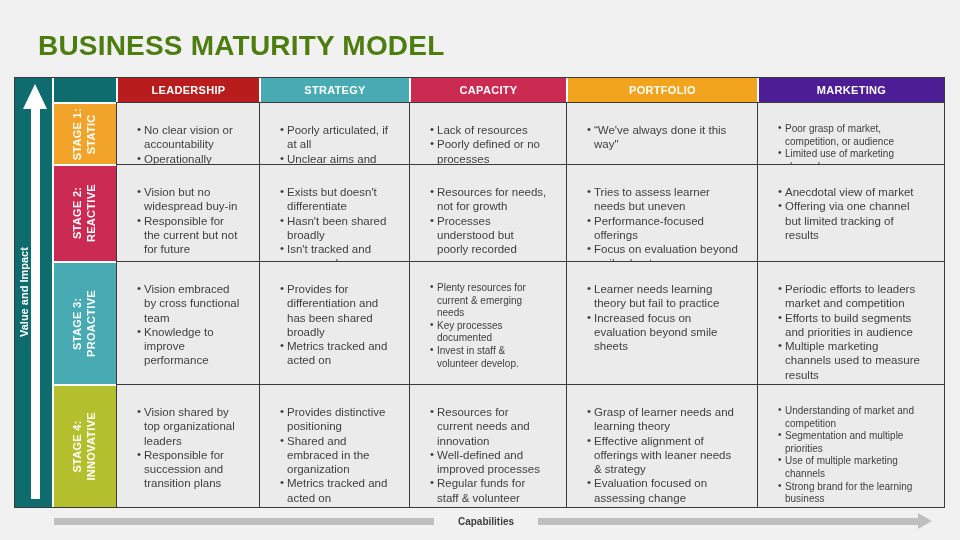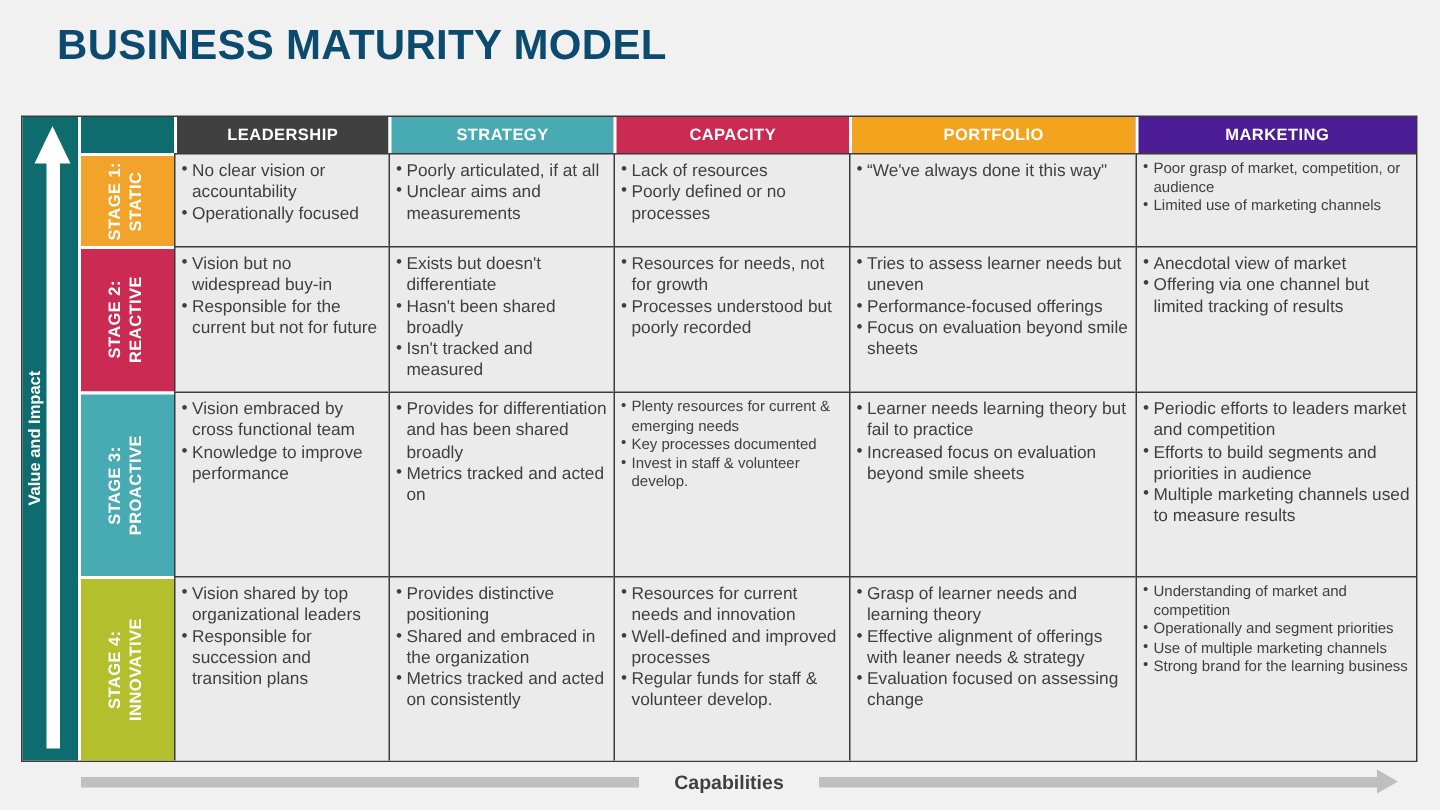--- a/index.html
+++ b/index.html
@@ -6,22 +6,22 @@
   body{
     width:960px;height:540px;
     background:#f1f1f2;
     font-family:"Liberation Sans", sans-serif;
     position:relative;overflow:hidden;
     color:#3f3f3f;
   }
   .slide{position:absolute;inset:0;}
 
   .title{
-    position:absolute;left:38px;top:14px;
-    font-size:28px;font-weight:700;color:#0c4a6e;
+    position:absolute;left:38px;top:30px;
+    font-size:28px;font-weight:700;color:#4d7c0f;
     letter-spacing:.2px;
   }
 
   
   .matrix{
     position:absolute;left:14px;top:77px;
     display:grid;
     grid-template-columns:39px 62px 143px 150px 157px 191px 187px;
     grid-template-rows:24px 62px 97px 123px 123px;
     border:1px solid #3a3a3a;
@@ -64,35 +64,35 @@
     color:#fff;font-weight:700;font-size:11px;letter-spacing:.3px;
     line-height:1.25;text-align:center;white-space:nowrap;
   }
   .cell{
     background:#ebebeb;
     border-left:1px solid #3a3a3a;
     border-top:1px solid #3a3a3a;
     overflow:hidden;
   }
   .cell ul{
-    margin:0;padding:4px 3px 2px 4px;list-style:none;
+    margin:16px;padding:4px 3px 2px 4px;list-style:none;
     font-size:11.5px;line-height:1.24;color:#3f3f3f;
   }
   .cell li{position:relative;padding-left:7px;}
   .cell li::before{content:"\2022";position:absolute;left:0;top:-1px;}
   .cell.small ul{font-size:10px;line-height:1.26;}
 
   
   .xaxis{
     position:absolute;left:54px;right:28px;top:512px;height:18px;
     display:flex;align-items:center;
   }
   .xbar{flex:1;height:7px;background:#bfbfbf;}
   .xlabel{
-    padding:0 24px;font-size:13px;font-weight:700;color:#3f3f3f;
+    padding:0 24px;font-size:10px;font-weight:700;color:#3f3f3f;
     white-space:nowrap;
   }
   .xhead{
     width:0;height:0;
     border-top:8px solid transparent;
     border-bottom:8px solid transparent;
     border-left:14px solid #bfbfbf;
   }
 </style>
 </head>
@@ -104,21 +104,21 @@
 
   <div class="matrix">
 
     <div class="band" style="background-color: rgb(14, 108, 110);">
       <div class="vlabel">Value and Impact</div>
       <div class="band-head"></div>
       <div class="band-shaft"></div>
     </div>
 
     <div class="corner" style="background-color: rgb(14, 108, 110);"></div>
-    <div class="colhead" style="background-color: #404040;">LEADERSHIP</div>
+    <div class="colhead" style="background-color: #b91c1c;">LEADERSHIP</div>
     <div class="colhead" style="background-color: rgb(72, 171, 180);">STRATEGY</div>
     <div class="colhead" style="background-color: rgb(203, 42, 82); text-align: right;">CAPACITY</div>
     <div class="colhead" style="background-color: rgb(242, 164, 31);">PORTFOLIO</div>
     <div class="colhead" style="background-color: #4c1d95;">MARKETING</div>
 
     <div class="stagecell" style="background-color: rgb(242, 164, 42);">
       <div class="stagetext">
         <div>STAGE 1:</div>
         <div>STATIC</div>
       </div>
@@ -260,21 +260,21 @@
     <div class="cell">
         <ul>
           <li>Grasp of learner needs and learning theory</li>
           <li>Effective alignment of offerings with leaner needs &amp; strategy</li>
           <li>Evaluation focused on assessing change</li>
         </ul>
       </div>
     <div class="cell small">
         <ul>
           <li>Understanding of market and competition</li>
-          <li>Operationally and segment priorities</li>
+          <li>Segmentation and multiple priorities</li>
           <li>Use of multiple marketing channels</li>
           <li>Strong brand for the learning business</li>
         </ul>
       </div>
 
   </div>
 
   <div class="xaxis">
     <div class="xbar"></div>
     <div class="xlabel">Capabilities</div>

